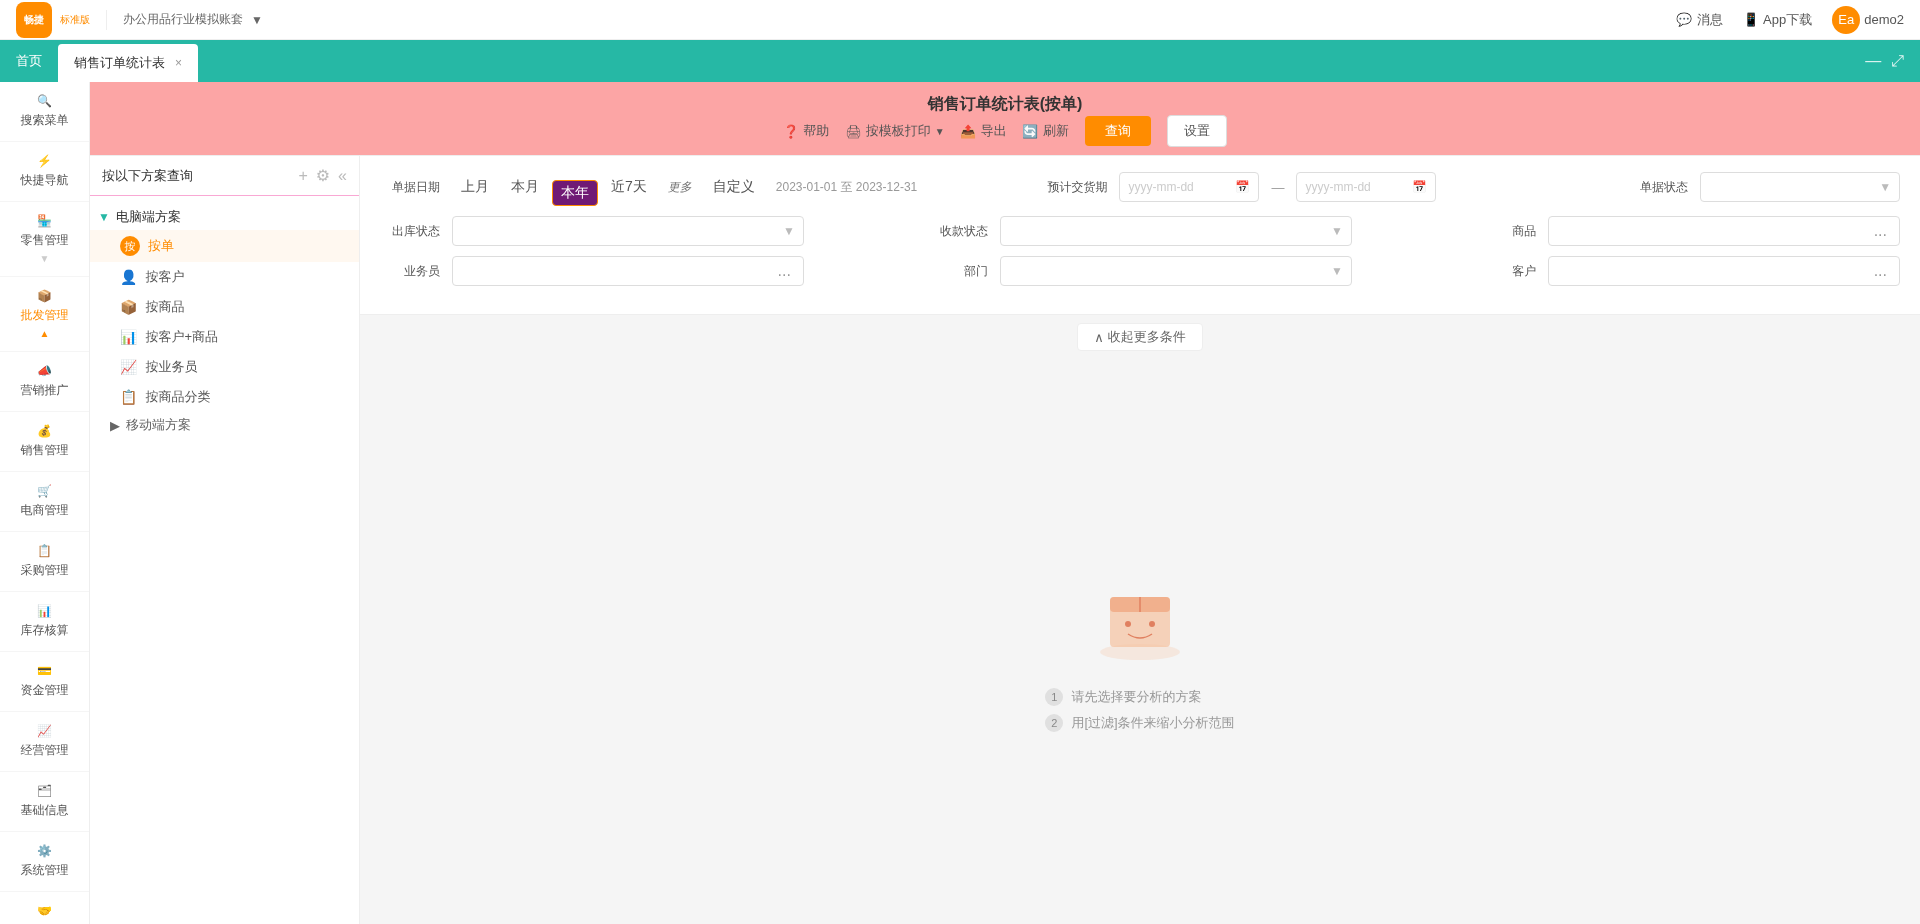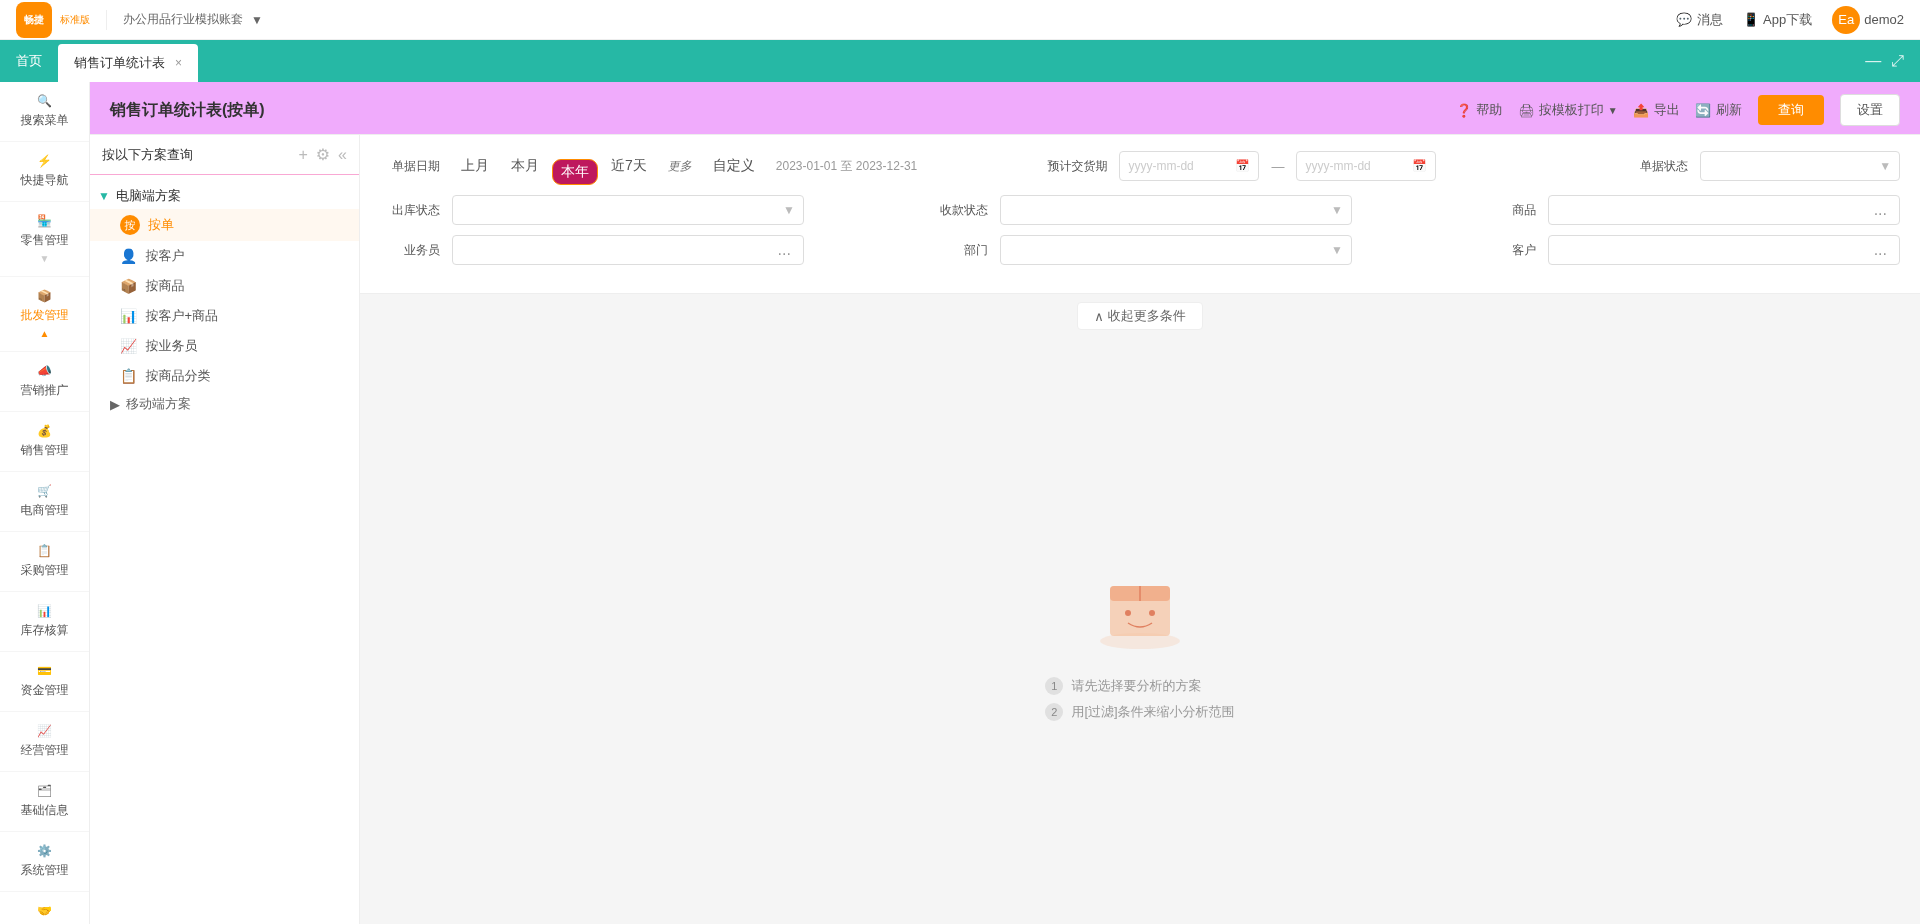--- a/index.html
+++ b/index.html
@@ -29,21 +29,21 @@
 
     
     .sidebar { width: 90px; background: #fff; border-right: 1px solid #eee; display: flex; flex-direction: column; flex-shrink: 0; overflow-y: auto; }
     .sidebar-item { display: flex; flex-direction: column; align-items: center; justify-content: center; padding: 12px 4px; cursor: pointer; font-size: 12px; color: #555; gap: 4px; border-bottom: 1px solid #f5f5f5; }
     .sidebar-item.active { color: #ff8c00; }
 
     
     .content { flex: 1; display: flex; flex-direction: column; overflow: hidden; }
 
     
-    .page-header { background: #f0abfc; padding: 12px 20px 8px 20px; border-bottom: 1px solid #eee; display: flex; align-items: center; justify-content: space-between; flex-shrink: 0; }
+    .page-header { background: #fca5a5; padding: 12px 20px 8px 20px; border-bottom: 1px solid #eee; display: flex; align-items: center; justify-content: space-between; flex-shrink: 0; flex-direction: column; }
     .page-title { font-size: 16px; font-weight: 600; color: #333; }
     .page-header-actions { display: flex; align-items: center; gap: 16px; }
     .page-action-btn { display: flex; align-items: center; gap: 4px; font-size: 13px; color: #555; cursor: pointer; }
     .btn-primary { background: #ff8c00; color: #fff; border: none; padding: 6px 20px; border-radius: 4px; font-size: 13px; cursor: pointer; }
     .btn-settings { background: #fff; color: #555; border: 1px solid #ddd; padding: 6px 16px; border-radius: 4px; font-size: 13px; cursor: pointer; }
 
     
     .inner-layout { display: flex; flex: 1; overflow: hidden; }
 
     
@@ -66,21 +66,21 @@
     .right-panel { flex: 1; display: flex; flex-direction: column; overflow: hidden; background: #f5f5f5; }
 
     
     .filter-area { background: #fff; padding: 12px 20px; border-bottom: 1px solid #eee; flex-shrink: 0; }
     .filter-row { display: flex; align-items: center; gap: 12px; margin-bottom: 10px; flex-wrap: wrap; }
     .filter-row:last-child { margin-bottom: 16px; }
     .filter-label { font-size: 12px; color: #555; white-space: nowrap; min-width: 60px; text-align: right; }
     .filter-input-date { height: 30px; border: 1px solid #ddd; border-radius: 4px; padding: 0 8px; font-size: 13px; color: #ccc; background: #fff; display: flex; align-items: center; gap: 4px; min-width: 140px; }
     .filter-date-range { display: flex; align-items: flex-start; gap: 6px; flex: 1; }
     .date-btn { padding: 3px 8px; border-radius: 4px; font-size: 14px; cursor: pointer; border: 1px solid transparent; color: #555; }
-    .date-btn.active { background: #be185d; color: #fff; border-color: #ff8c00; border-radius: 9px; margin-top: 12px; }
+    .date-btn.active { background: #701a75; color: #fff; border-color: #ff8c00; border-radius: 4px; margin-top: 12px; }
     .date-btn.normal { color: #555; }
     .filter-select { height: 30px; border: 1px solid #ddd; border-radius: 4px; padding: 0 8px; font-size: 13px; color: #ccc; background: #fff; display: flex; align-items: center; justify-content: space-between; flex: 1; cursor: pointer; }
     .more-btn { color: #737373; font-size: 12px; cursor: pointer; padding: 3px 8px; font-style: italic; }
     .collapse-area { display: flex; justify-content: center; padding: 8px 0; }
     .collapse-btn { display: flex; align-items: center; gap: 4px; color: #666; font-size: 13px; cursor: pointer; border: 1px solid #eee; padding: 4px 16px; border-radius: 4px; background: #fff; }
     .filter-dot-btn { color: #999; cursor: pointer; font-size: 16px; padding: 0 4px; }
 
     
     .empty-state { flex: 1; display: flex; flex-direction: column; align-items: center; justify-content: center; gap: 16px; }
     .empty-tips { display: flex; flex-direction: column; gap: 8px; }

